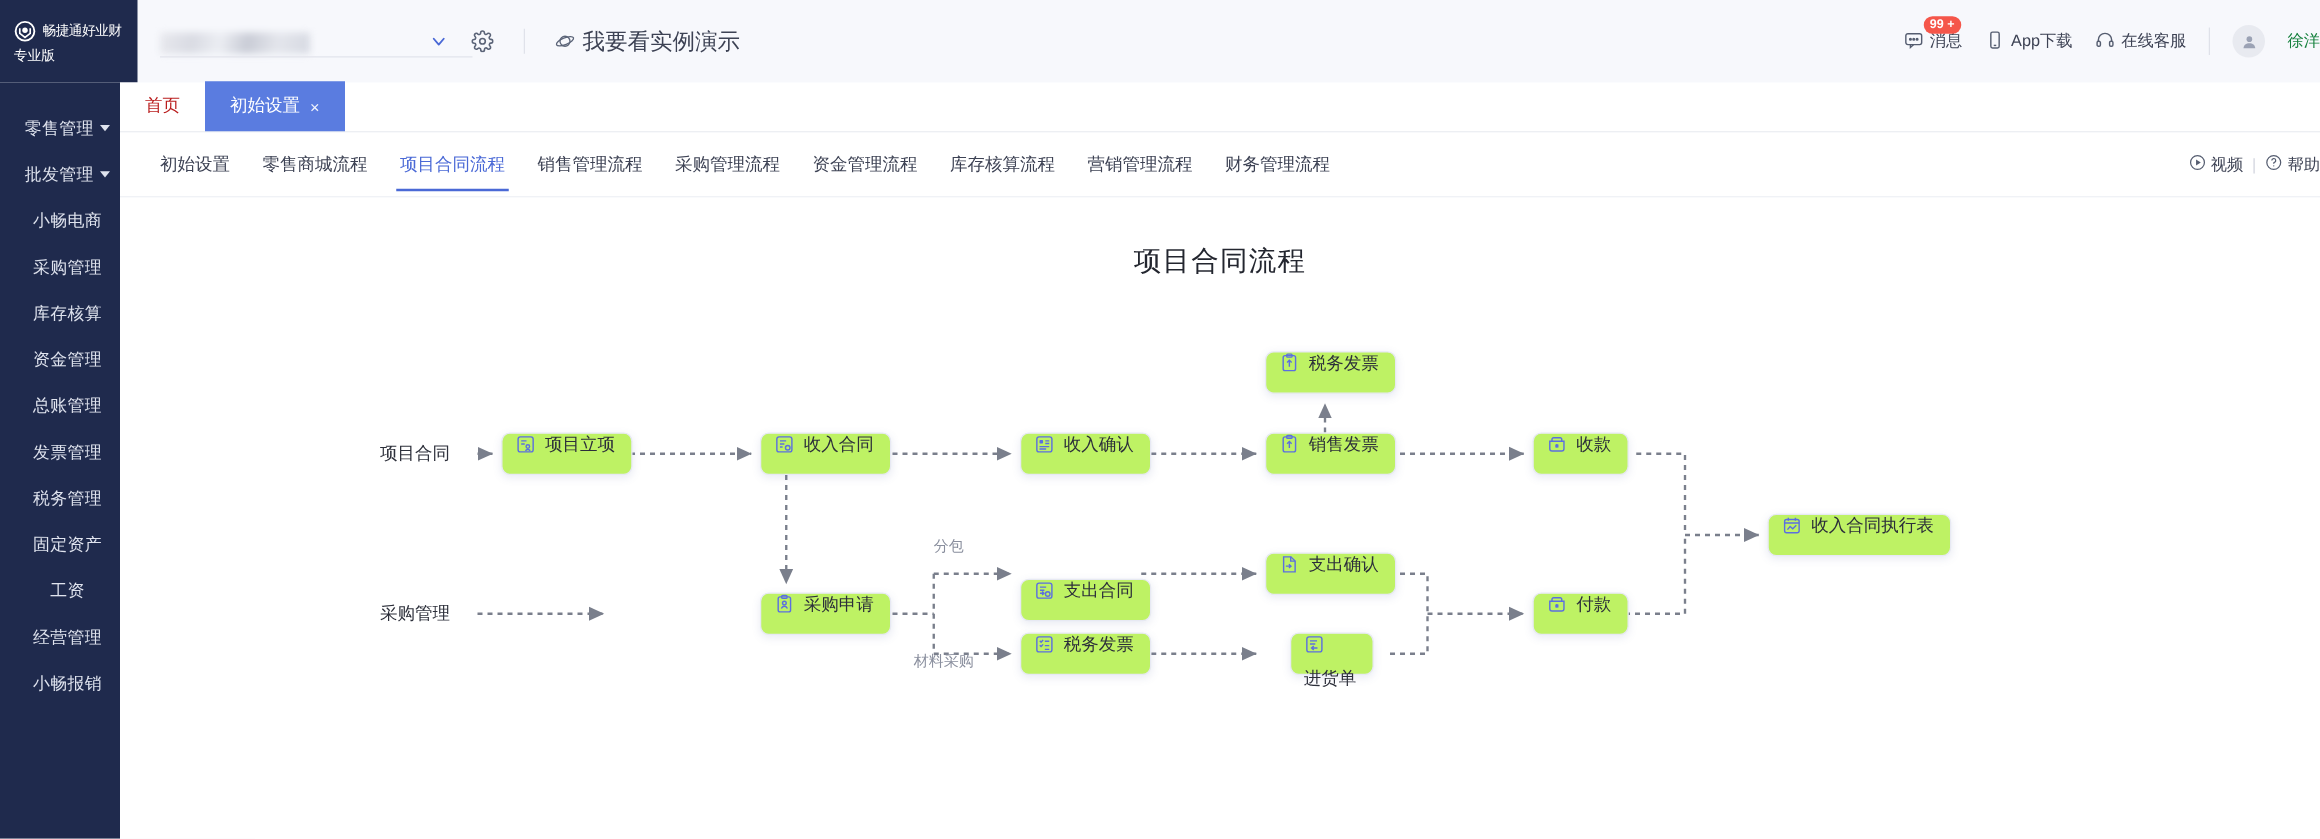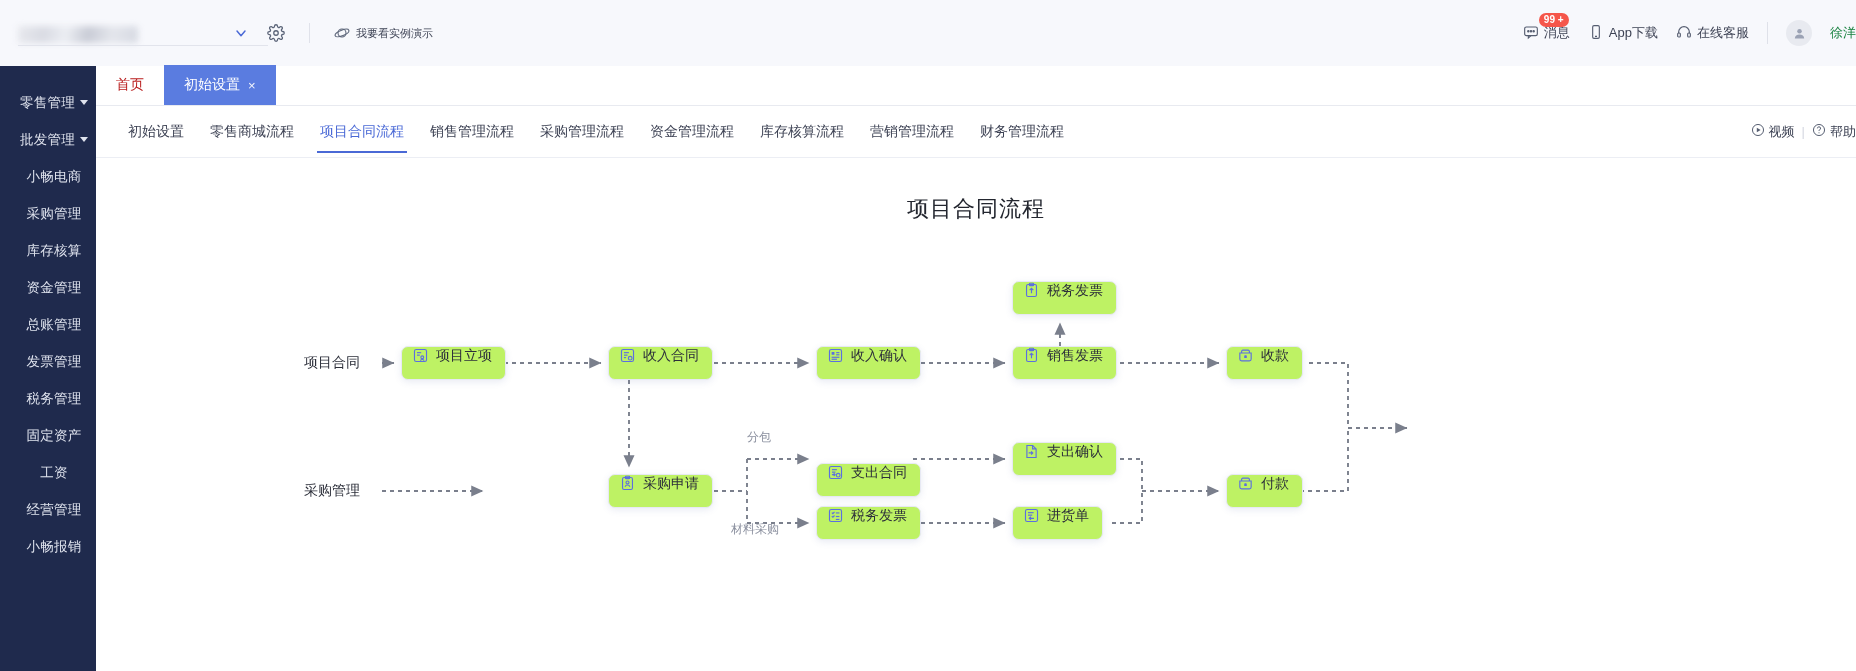--- a/index.html
+++ b/index.html
@@ -35,21 +35,21 @@
     filter: blur(3px); border-radius: 2px;
   }
   .company-underline {
     position: absolute; left: 18px; top: 45px; width: 250px; height: 1px; background: #e2e4ec;
   }
   .chev-down { width: 16px; height: 16px; color: #4a69d6; margin-left: 85px; }
   .gear-btn { width: 18px; height: 18px; color: #5b6478; margin-left: 8px; cursor: pointer; }
   .hdr-divider { width: 1px; height: 20px; background: #e0e2ea; margin: 0 14px; }
   .demo-link {
     display: flex; align-items: center; gap: 6px;
-    font-size: 11px; color: #3d4254; cursor: pointer; text-align: center;
+    font-size: 18px; color: #3d4254; cursor: pointer; text-align: center;
   }
   .demo-icon { width: 16px; height: 16px; color: #5b6478; }
 
   .hdr-right {
     margin-left: auto; display: flex; align-items: center;
     height: 66px; padding-right: 0px; gap: 18px;
   }
   .hdr-item {
     display: flex; align-items: center; gap: 5px;
     font-size: 13px; color: #3d4254; cursor: pointer; position: relative;
@@ -143,20 +143,33 @@
     position: absolute; font-size: 12px; color: #8a8f9e; white-space: nowrap;
   }
 </style>
 </head>
 <body>
 
 <div id="app">
 
   <div class="topbar">
 
+    <div class="logo-box">
+      <div class="logo-row">
+        <span class="logo-mark">
+          <svg viewBox="0 0 24 24" fill="none" stroke="#ffffff" stroke-width="1.8">
+            <circle cx="12" cy="12" r="9"></circle>
+              <circle cx="12" cy="11" r="2.6" fill="#ffffff" stroke="none"></circle>
+            <path d="M7 9 L7 14 L12 18 L17 14 L17 9" stroke="#ffffff" stroke-width="1.6" fill="none"></path>
+          </svg>
+        </span>
+        <span class="logo-text">畅捷通好业财</span>
+      </div>
+      <span class="logo-sub">专业版</span>
+    </div>
 
     <div class="company-area">
       <div class="company-blur"></div>
       <div class="company-underline"></div>
       <span class="chev-down">
         <svg viewBox="0 0 24 24" fill="none" stroke="currentColor" stroke-width="2.2" stroke-linecap="round" stroke-linejoin="round">
             <polyline points="6 9 12 16 18 9"></polyline>
           </svg>
       </span>
       <span class="gear-btn">
@@ -441,20 +454,32 @@
       <span>
         <svg viewBox="0 0 24 24" fill="none" stroke="currentColor" stroke-width="1.6">
           <path d="M4 8.5h16v8.5a2.5 2.5 0 0 1-2.5 2.5h-11A2.5 2.5 0 0 1 4 17z"></path>
           <path d="M6.5 8.5V6.2A1.7 1.7 0 0 1 8.2 4.5h7.6a1.7 1.7 0 0 1 1.7 1.7v2.3"></path>
           <path d="M12 11.5v4.2 M10.2 12.9h3.6 M10.2 14.6h3.6"></path>
         </svg>
       </span>
       <span>收款</span>
     </div>
 
+    <div class="node" style="left:1318px; top:253px;">
+      <span>
+        <svg viewBox="0 0 24 24" fill="none" stroke="currentColor" stroke-width="1.6">
+          <rect x="3.8" y="5" width="16.4" height="15" rx="2.2"></rect>
+          <line x1="3.8" y1="9" x2="20.2" y2="9"></line>
+          <line x1="8" y1="3" x2="8" y2="6.4"></line>
+            <line x1="16" y1="3" x2="16" y2="6.4"></line>
+          <polyline points="7,16.5 10,13 13,15.5 17,11.5"></polyline>
+        </svg>
+      </span>
+      <span>收入合同执行表</span>
+    </div>
 
     <div class="node" style="left:512px; top:316px;">
       <span>
         <svg viewBox="0 0 24 24" fill="none" stroke="currentColor" stroke-width="1.6">
           <rect x="5" y="3.5" width="14" height="17" rx="2.2"></rect>
           <rect x="9" y="1.8" width="6" height="3.4" rx="1.1"></rect>
           <circle cx="12" cy="10.5" r="2.1"></circle>
             <path d="M8.6 16.6a3.6 3.6 0 0 1 6.8 0"></path>
         </svg>
       </span>
@@ -492,21 +517,21 @@
       <span>
         <svg viewBox="0 0 24 24" fill="none" stroke="currentColor" stroke-width="1.6">
           <path d="M5.5 3.5h8.2L18.5 8.3V20.5H5.5z"></path>
             <path d="M13.5 3.5V8.3H18.5"></path>
           <path d="M8 14 L13.5 14 M11.5 11.8 L13.8 14 L11.5 16.2"></path>
         </svg>
       </span>
       <span>支出确认</span>
     </div>
 
-    <div class="node" style="left:916px; top:348px;">
+    <div class="node" style="left:936px; top:348px;flex-direction:column;">
       <span>
         <svg viewBox="0 0 24 24" fill="none" stroke="currentColor" stroke-width="1.6">
           <rect x="3.5" y="3.5" width="17" height="17" rx="2.5"></rect>
           <line x1="7" y1="8" x2="15" y2="8"></line>
             <line x1="7" y1="11.5" x2="13" y2="11.5"></line>
           <path d="M15.5 16 L9 16 M11.3 13.8 L8.8 16 L11.3 18.2"></path>
         </svg>
       </span>
       <span>进货单</span>
     </div>

